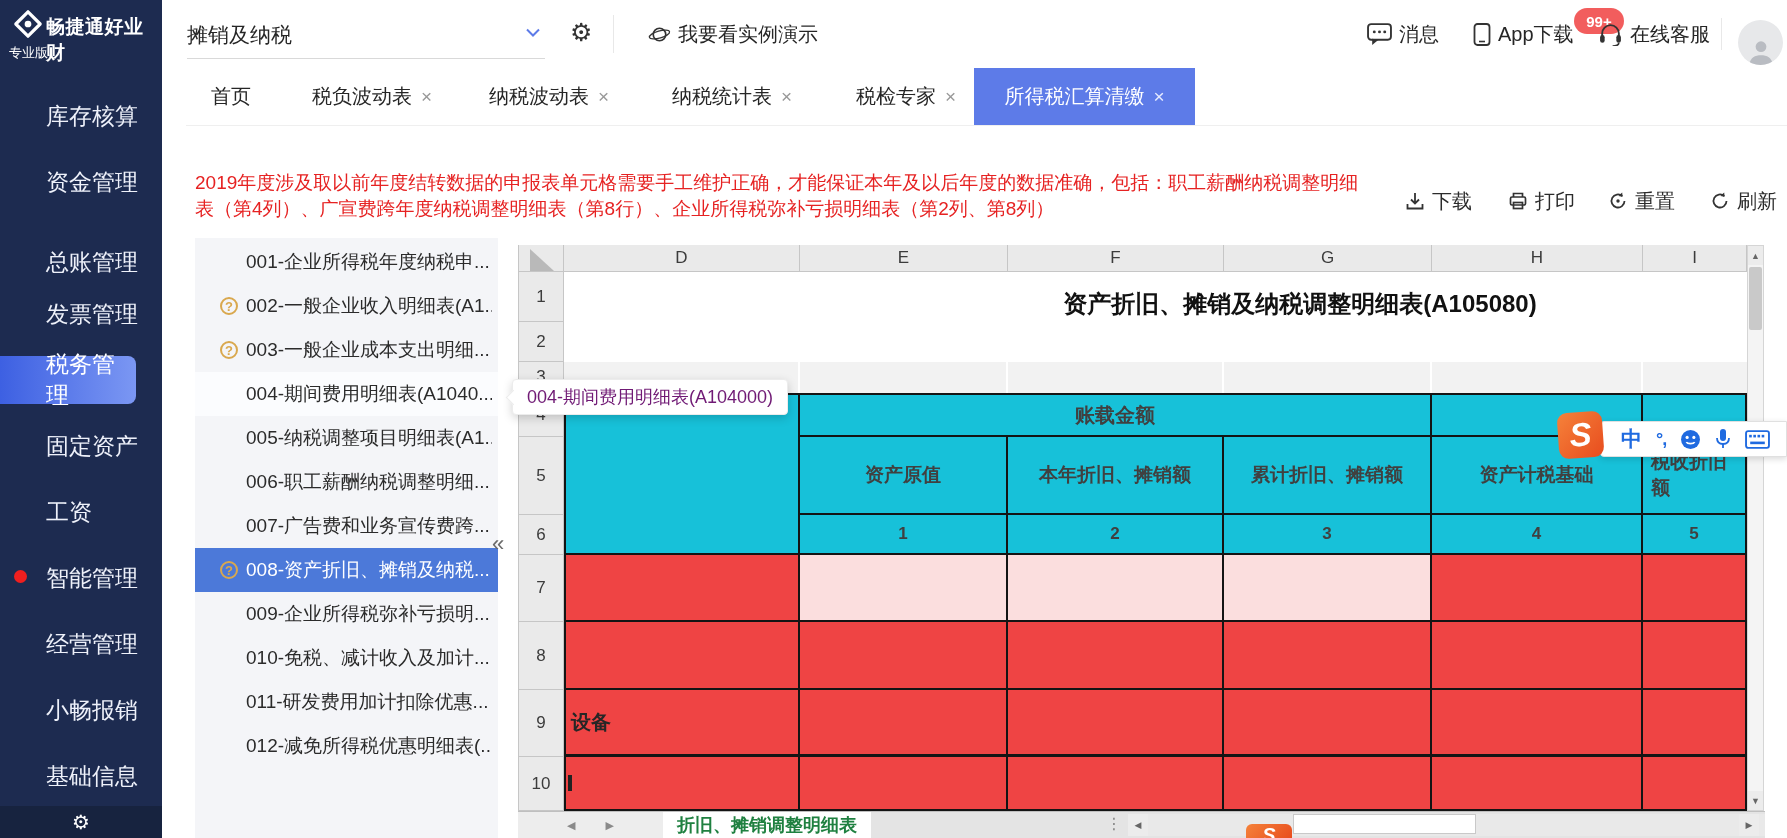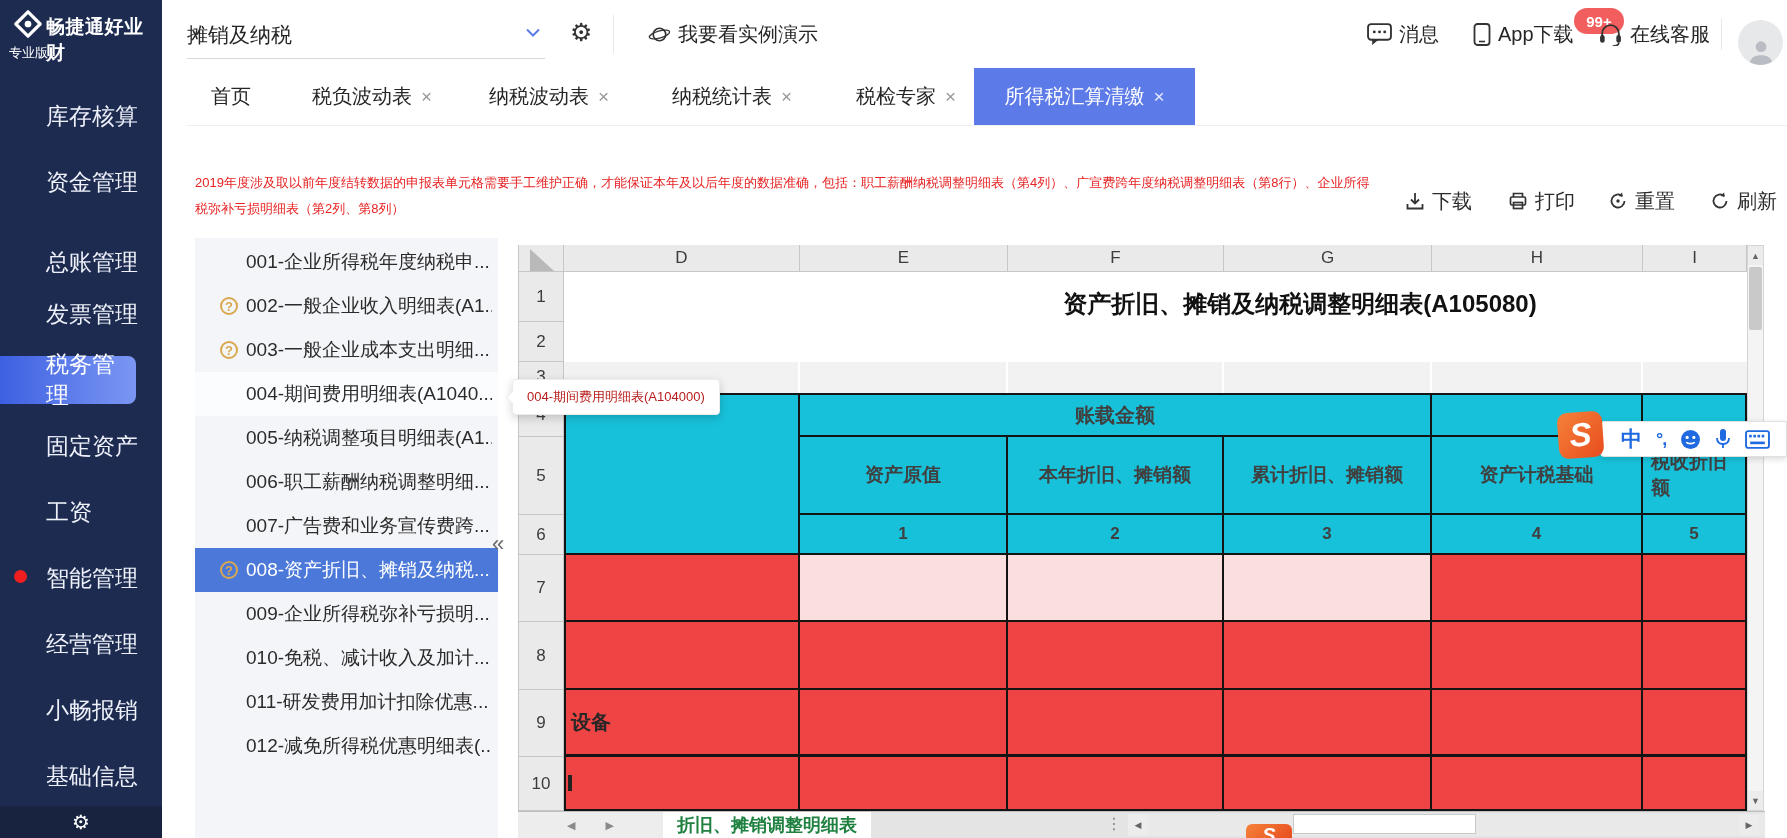--- a/index.html
+++ b/index.html
@@ -29,21 +29,21 @@
          align-items:center;justify-content:center;padding:0 6px;box-sizing:border-box;}
   .avatar{position:absolute;left:1576px;top:20px;width:45px;height:45px;border-radius:50%;
           background:#e7e8ea;display:flex;align-items:flex-end;justify-content:center;overflow:hidden;cursor:pointer;}
   
   .tabbar{position:absolute;left:162px;top:68px;width:1625px;height:57px;background:#fff;border-bottom:1px solid #efefef;margin-left:24px;}
   .tab{position:absolute;top:0;height:57px;display:flex;align-items:center;gap:9px;font-size:20px;color:#262626;cursor:pointer;}
   .tab .x{color:#999;font-size:19px;}
   .tab.active{background:#5d7be8;color:#fff;justify-content:center;}
   .tab.active .x{color:#e6ebff;}
   
-  .notice{position:absolute;left:195px;top:170px;width:1180px;font-size:13px;line-height:26px;color:#e62222;}
+  .notice{position:absolute;left:195px;top:170px;width:1180px;font-size:19px;line-height:26px;color:#e62222;}
   .action{position:absolute;top:186px;height:30px;display:flex;align-items:center;gap:7px;font-size:20px;color:#2b2b2b;cursor:pointer;}
   
   .rlist{position:absolute;left:195px;top:238px;width:303px;height:600px;background:#f4f5f8;}
   .li{position:absolute;left:0;width:303px;height:44px;display:flex;align-items:center;
       font-size:19px;color:#2b2b2b;cursor:pointer;text-align:center;}
   .li .lab{position:absolute;left:51px;white-space:nowrap;overflow:hidden;max-width:246px;}
   .li.hov{background:#fbfcfe;}
   .li.sel{background:#4c79d9;color:#fff;}
   .help{position:absolute;left:25px;width:18px;height:18px;border-radius:50%;border:2px solid #d9a84e;
         color:#d9a84e;font-size:13px;font-weight:bold;display:flex;align-items:center;justify-content:center;box-sizing:border-box;}
@@ -70,21 +70,21 @@
   .sheetbar{position:absolute;left:518px;top:811px;width:1247px;height:27px;background:#e4e4e4;border-top:1px solid #bfbfbf;box-sizing:border-box;}
   .snavbox{position:absolute;left:0;top:0;width:145px;height:26px;background:#ededed;display:flex;align-items:center;gap:30px;
            justify-content:center;color:#8a8a8a;font-size:11px;}
   .sheettab{position:absolute;left:145px;top:0;width:208px;height:26px;background:#fff;color:#1f8040;
             font-weight:bold;font-size:18px;display:flex;align-items:center;justify-content:center;cursor:pointer;white-space:nowrap;}
   .hsb-track{position:absolute;left:610px;top:2px;width:637px;height:22px;background:#e9e9e9;}
   .hthumb{position:absolute;left:775px;top:2px;width:183px;height:20px;background:#fff;border:1px solid #c9c9c9;box-sizing:border-box;cursor:grab;}
   .more{position:absolute;left:588px;top:2px;color:#888;font-size:16px;}
   
   .tooltip{position:absolute;left:512px;top:379px;height:34px;background:#fff;border:1px solid #ececec;border-radius:4px;
-           box-shadow:0 3px 10px rgba(0,0,0,.18);display:flex;align-items:center;padding:0 14px;font-size:13px;color:#b91c1c;z-index:30;}
+           box-shadow:0 3px 10px rgba(0,0,0,.18);display:flex;align-items:center;padding:0 14px;font-size:18px;color:#701a75;z-index:30;}
   .tooltip .arrow{position:absolute;left:-5px;top:12px;width:10px;height:10px;background:#fff;transform:rotate(45deg);
                   border-left:1px solid #ececec;border-bottom:1px solid #ececec;}
   
   .sogou{position:absolute;left:1558px;top:412px;width:45px;height:46px;border-radius:10px;
          background:linear-gradient(135deg,#f5823a,#e84c1e);transform:rotate(-4deg);z-index:40;
          display:flex;align-items:center;justify-content:center;color:#fff;font-size:33px;font-weight:bold;font-style:italic;cursor:pointer;}
   .imebar{position:absolute;left:1600px;top:421px;width:187px;height:36px;background:#fff;border:1px solid #e0e0e0;
           border-radius:4px 0 0 4px;box-shadow:0 2px 6px rgba(0,0,0,.15);z-index:39;display:flex;align-items:center;gap:14px;
           padding-left:20px;box-sizing:border-box;color:#1f6ae0;}
   .ime-mode{font-size:21px;font-weight:bold;cursor:pointer;}

